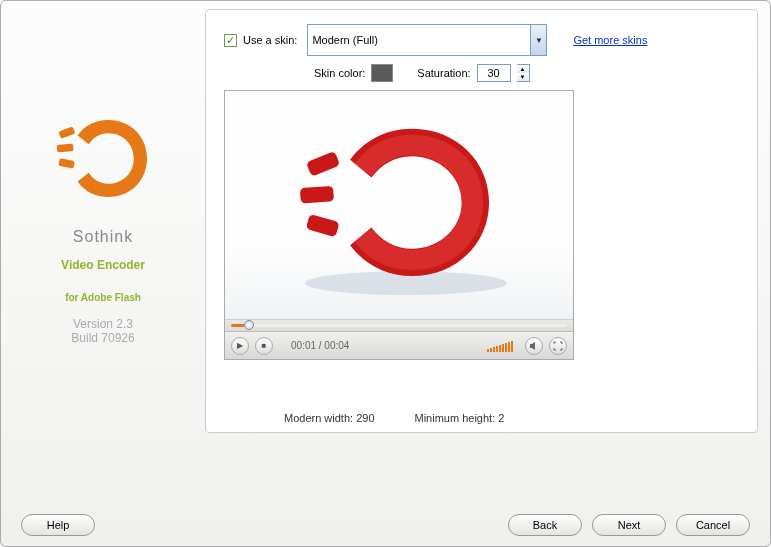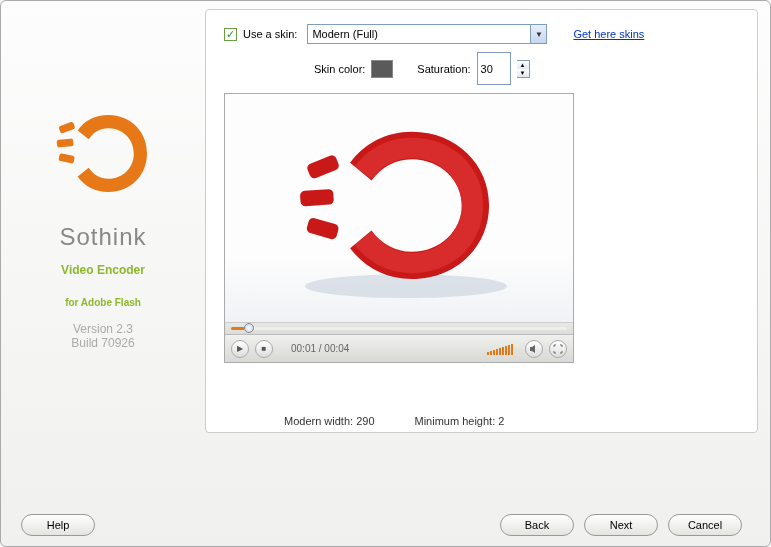--- a/index.html
+++ b/index.html
@@ -6,47 +6,47 @@
 body { font-family: Tahoma, Arial, sans-serif; font-size: 11px; background: #f5f5f5; }
 .window { width: 771px; height: 547px; background: linear-gradient(to bottom, #fdfdfd, #f0f0ee); border: 1px solid #aaa; border-radius: 6px; position: relative; overflow: hidden; }
 .titlebar { height: 28px; display: flex; align-items: center; padding: 0 8px; background: linear-gradient(to bottom, #fefefe, #ececea); border-bottom: 1px solid #ddd; }
 .titlebar-icon { width: 18px; height: 18px; margin-right: 6px; }
 .titlebar-text { font-size: 12px; font-weight: bold; color: #333; flex: 1; }
 .win-btn { width: 18px; height: 18px; border: 1px solid #999; border-radius: 50%; background: linear-gradient(to bottom, #fff, #e8e8e8); margin-left: 4px; display: flex; align-items: center; justify-content: center; cursor: pointer; font-size: 11px; color: #555; }
 .hint-bar { padding: 6px 12px; font-size: 11px; color: #333; }
 .content { display: flex; padding: 8px 12px; gap: 12px; height: 440px; }
 .sidebar { width: 180px; display: flex; flex-direction: column; align-items: center; justify-content: center; }
 .brand-logo { width: 110px; height: 110px; margin-bottom: 20px; }
-.brand-name { font-size: 24px; color: #888; letter-spacing: 1px; margin-bottom: 12px; }
+.brand-name { font-size: 16px; color: #888; letter-spacing: 1px; margin-bottom: 12px; }
 .brand-sub1 { font-size: 12px; font-weight: bold; color: #8cb82e; }
 .brand-sub2 { font-size: 10px; font-weight: bold; color: #8cb82e; margin-bottom: 14px; margin-top: 20px; }
 .brand-ver { font-size: 12px; color: #aaa; }
 .main { flex: 1; background: #fff; border: 1px solid #ccc; border-radius: 4px; padding: 14px 18px; position: relative; }
 .row { display: flex; align-items: center; gap: 6px; margin-bottom: 8px; }
 .checkbox { width: 13px; height: 13px; border: 1px solid #6a9e3e; background: #fff; display: inline-flex; align-items: center; justify-content: center; cursor: pointer; }
 .check-mark { color: #2e8b2e; font-size: 11px; line-height: 1; }
-.select { flex: 0 0 240px; height: 20px; border: 1px solid #7f9db9; background: #fff; display: flex; align-items: center; padding: 0 4px; cursor: pointer; position: relative; }
+.select { flex: 0 0 240px; height: 32px; border: 1px solid #7f9db9; background: #fff; display: flex; align-items: center; padding: 0 4px; cursor: pointer; position: relative; }
 .select-arrow { position: absolute; right: 0; top: 0; width: 16px; height: 100%; background: linear-gradient(to bottom,#e8f0fb,#c4d6ef); border-left: 1px solid #7f9db9; display:flex; align-items:center; justify-content:center; font-size:8px; color:#333; }
 .link { color: #0033cc; text-decoration: underline; cursor: pointer; margin-left: 20px; }
 .color-swatch { width: 22px; height: 18px; border: 1px solid #888; background: #5a5a5a; cursor: pointer; }
-.sat-input { width: 34px; height: 33px; border: 1px solid #7f9db9; padding: 0 3px; font-size: 11px; background:#fff; }
+.sat-input { width: 34px; height: 18px; border: 1px solid #7f9db9; padding: 0 3px; font-size: 11px; background:#fff;text-align:center; }
 .sat-spin { width: 13px; height: 18px; border: 1px solid #7f9db9; border-left:none; display:flex; flex-direction:column; cursor:pointer; }
 .sat-spin div { flex:1; display:flex; align-items:center; justify-content:center; font-size:6px; background:linear-gradient(to bottom,#fff,#e0e8f4); }
 .preview { width: 350px; height: 270px; border: 1px solid #aaa; margin-top: 8px; background: linear-gradient(to bottom, #fdfdfd 60%, #e8ecf0); position: relative; overflow: hidden; }
 .preview-img { position:absolute; top:20px; left:50px; width:250px; height:190px; }
 .player-bar { position:absolute; bottom:0; left:0; right:0; height:28px; background: linear-gradient(to bottom,#f0f0ee,#d8d8d4); border-top:1px solid #bbb; display:flex; align-items:center; padding:0 6px; gap:6px; }
 .progress { position:absolute; bottom:28px; left:0; right:0; height:12px; background:linear-gradient(to bottom,#e8e8e4,#dcdcd8); border-top:1px solid #ccc; display:flex; align-items:center; padding:0 6px; }
 .progress-track { height:3px; flex:1; background:linear-gradient(to right,#e67817 0%, #e67817 4%, #eee 4%); border-radius:2px; position:relative; }
 .progress-thumb { position:absolute; left:4%; top:-4px; width:10px; height:10px; background:radial-gradient(circle,#fff,#b8d0f0); border:1px solid #888; border-radius:50%; cursor:pointer; }
 .pbtn { width:18px; height:18px; border:1px solid #aaa; border-radius:50%; background:linear-gradient(to bottom,#fff,#ddd); display:flex; align-items:center; justify-content:center; cursor:pointer; font-size:8px; color:#555; }
 .time { font-size:10px; color:#666; margin:0 12px; }
 .vol-bars { display:flex; align-items:flex-end; gap:1px; height:12px; margin-left:auto; }
 .vol-bars span { width:2px; background:#e67817; }
 .info-row { margin-top:52px; display:flex; gap:40px; font-size:11px; color:#333; padding-left:60px; }
-.footer { position:absolute; bottom:10px; left:0; right:8px; display:flex; align-items:center; padding:0 20px; gap:10px; }
+.footer { position:absolute; bottom:10px; left:0; right:0; display:flex; align-items:center; padding:0 20px; gap:10px; }
 .btn { min-width:74px; height:22px; border:1px solid #999; border-radius:11px; background:linear-gradient(to bottom,#fefefe,#e4e4e0); cursor:pointer; font-size:11px; display:flex; align-items:center; justify-content:center; }
 .spacer { flex:1; }
 </style>
 </head>
 <body>
 
 <div class="window">
 
 
   <div class="content">
@@ -67,21 +67,21 @@
     <div class="main">
       <div class="row">
         <span class="checkbox">
             <span class="check-mark">✓</span>
           </span>
         <span>Use a skin:</span>
         <div class="select" style="margin-left:4px;">
           <span>Modern (Full)</span>
           <span class="select-arrow">▼</span>
         </div>
-        <a class="link">Get here skins</a>
+        <a class="link">Get more skins</a>
       </div>
 
       <div class="row" style="padding-left:90px;">
         <span>Skin color:</span>
         <div class="color-swatch"></div>
         <span style="margin-left:18px;">Saturation:</span>
         <input class="sat-input" value="30" style="">
         <div class="sat-spin">
             <div>▲</div>
             <div>▼</div>

